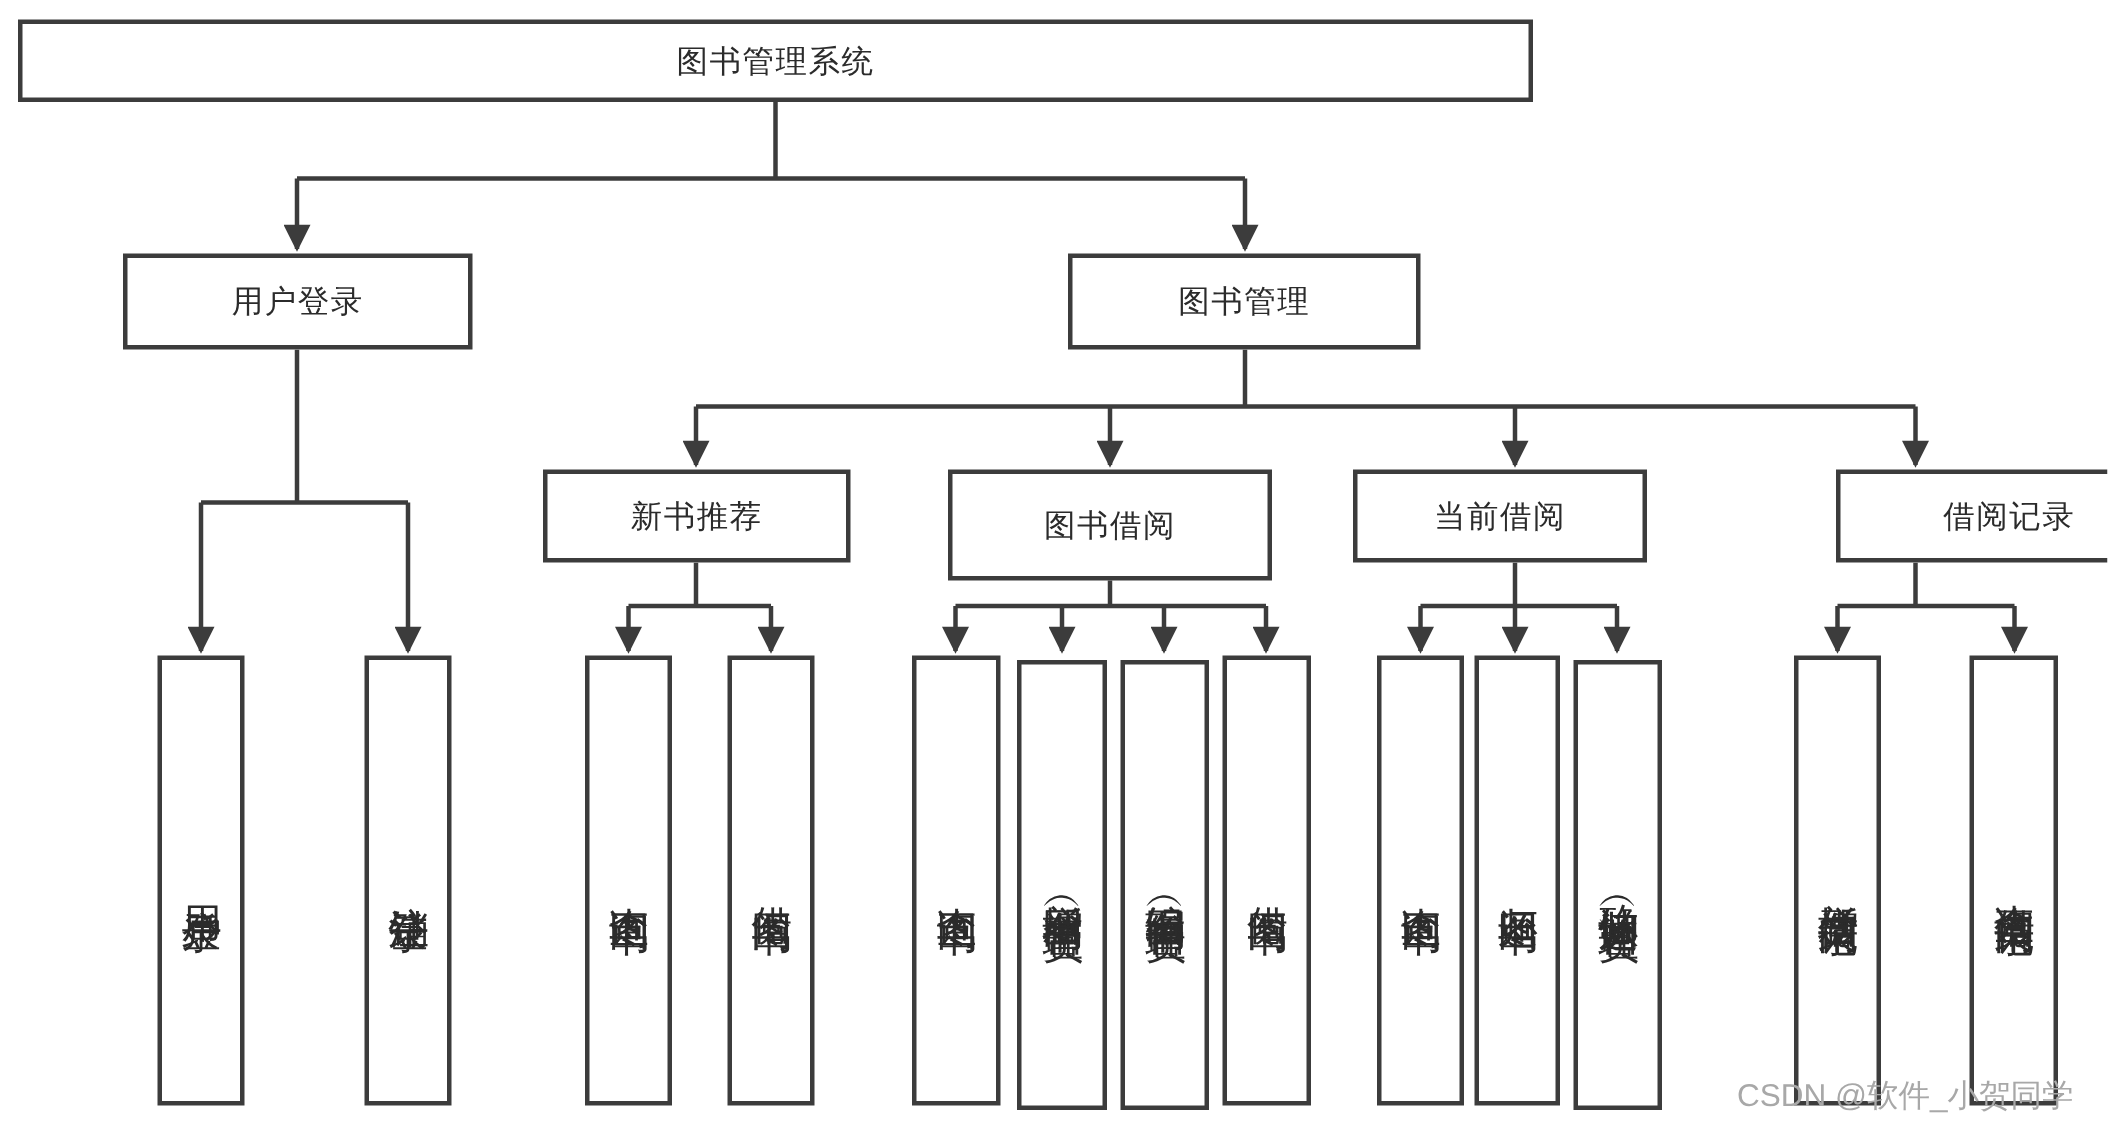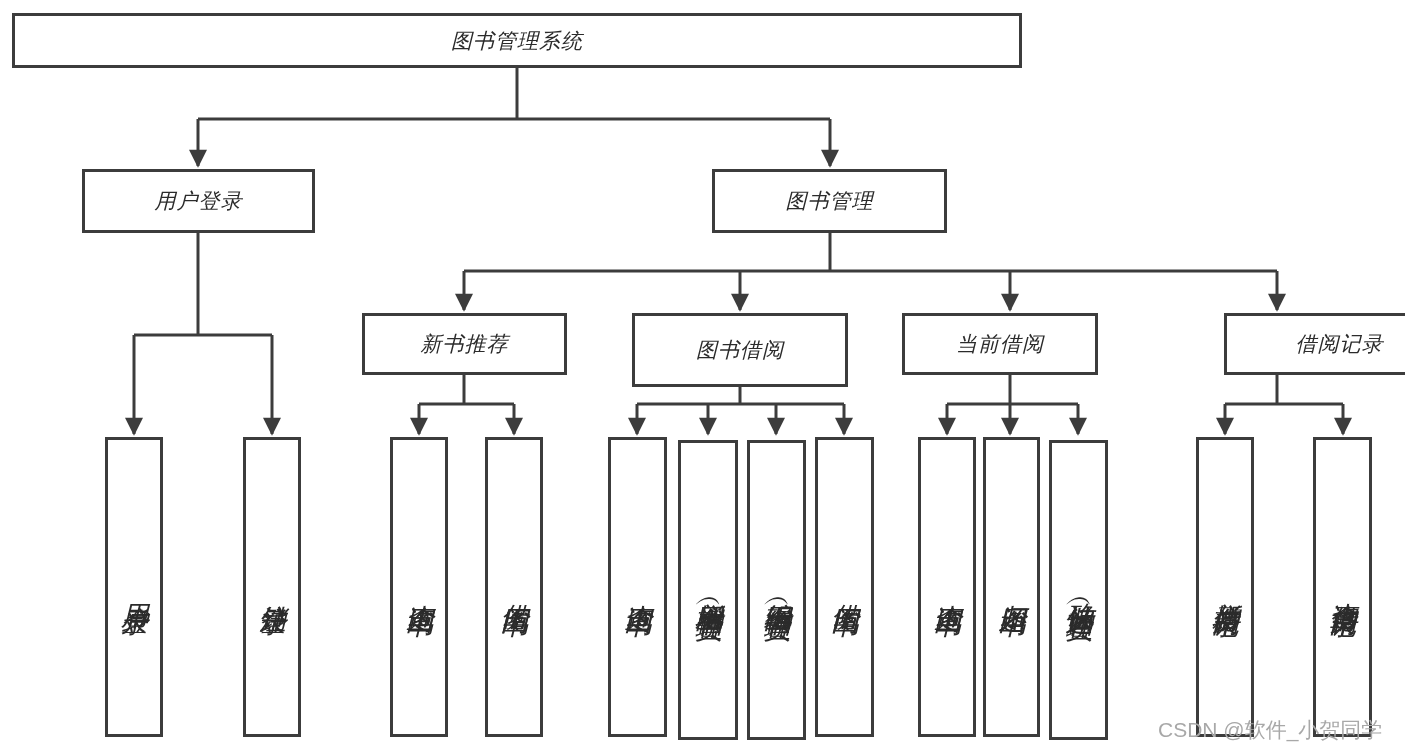--- a/index.html
+++ b/index.html
@@ -14,21 +14,20 @@
   .wires line{stroke:var(--line,#3c3c3c);stroke-width:3;}
   .wires marker path{fill:var(--line,#3c3c3c);}
   .box{
     position:absolute;
     box-sizing:border-box;
     border:3px solid var(--line,#3c3c3c);
     background:#fff;
     display:flex;align-items:center;justify-content:center;
     color:var(--text,#2b2b2b);
     z-index:2;
-    font-style:italic;
   }
   .hbox{font-size:21px;letter-spacing:1px;}
   .vbox{font-size:27px;}
   .vbox .vtext{
     writing-mode:vertical-rl;
     text-orientation:mixed;
     letter-spacing:2px;
     line-height:1;
   }
   .watermark{

